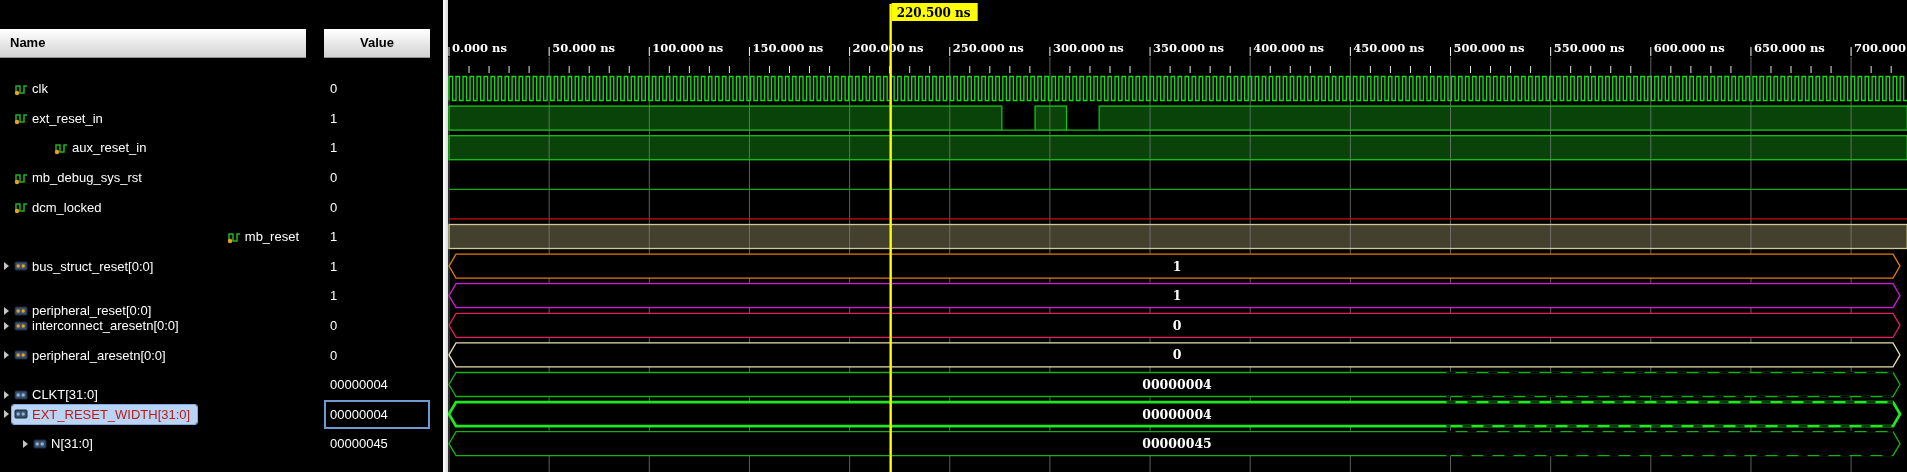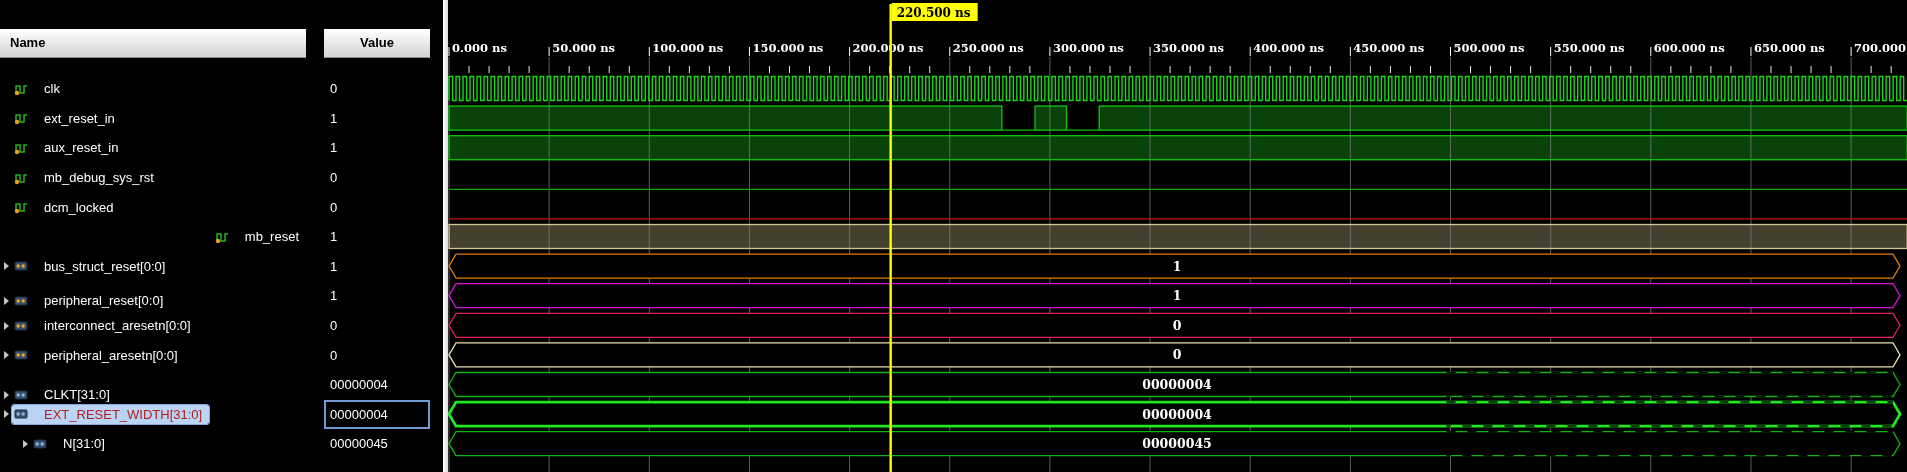--- a/index.html
+++ b/index.html
@@ -16,21 +16,21 @@
              border-top:1px solid #ffffff;border-bottom:1px solid #8f8f8f;
              color:#000;font-weight:bold;font-size:13px;line-height:26px;}
   .colheader.nh{padding-left:10px;}
   .colheader.vh{text-align:center;}
   .nrow,.vrow{position:absolute;left:0;right:0;height:29.6px;display:flex;align-items:center;
               color:#fff;font-size:13px;box-sizing:border-box;}
   .nrow .chev{width:12px;display:flex;justify-content:center;flex:0 0 12px;}
   .nrow .chev.empty{visibility:hidden;}
   .chev i{display:block;width:0;height:0;border-left:5px solid #c4c4c4;
           border-top:4px solid transparent;border-bottom:4px solid transparent;}
-  .namewrap{display:flex;align-items:center;gap:16px;padding:2px 7px 2px 2px;border-radius:2px;}
+  .namewrap{display:flex;align-items:center;gap:4px;padding:2px 7px 2px 2px;border-radius:2px;}
   .nrow.sel .namewrap{background:#b9d4f4;outline:1px solid #83abdd;color:#b91c1c;}
   .sigicon{flex:0 0 14px;}
   .vrow{padding-left:6px;}
   .vrow.sel{border:2px solid #6f9bd2;padding-left:4px;}
   svg text{font-family:"DejaVu Serif","Liberation Serif",serif;}
 </style>
 </head>
 <body>
 
 <div class="screen">
@@ -57,21 +57,21 @@
             <i></i>
           </span>
           <span class="namewrap">
             <svg class="sigicon" width="14" height="14" viewBox="0 0 14 14">
     <path d="M2,11 L2,4 L6,4 L6,11 L10,11 L10,4 L13,4" fill="none" stroke="#1fb41f" stroke-width="1.5"></path>
     <circle cx="3" cy="11" r="2.2" fill="#e8a020"></circle>
             </svg>
             <span>ext_reset_in</span>
           </span>
         </div>
-        <div class="nrow" style="top: 133.2px;">
+        <div class="nrow" style="top: 133.2px; margin-left: 40px;">
           <span class="chev empty">
             <i></i>
           </span>
           <span class="namewrap">
             <svg class="sigicon" width="14" height="14" viewBox="0 0 14 14">
     <path d="M2,11 L2,4 L6,4 L6,11 L10,11 L10,4 L13,4" fill="none" stroke="#1fb41f" stroke-width="1.5"></path>
     <circle cx="3" cy="11" r="2.2" fill="#e8a020"></circle>
             </svg>
             <span>aux_reset_in</span>
           </span>
@@ -118,21 +118,21 @@
           </span>
           <span class="namewrap">
             <svg class="sigicon" width="14" height="14" viewBox="0 0 14 14">
     <rect x="1" y="3" width="12" height="8" rx="1" fill="#38506e" stroke="#1c2a3c"></rect>
     <circle cx="4.2" cy="7" r="1.7" fill="#e8a020"></circle>
               <circle cx="9.2" cy="7" r="1.7" fill="#e8a020"></circle>
             </svg>
             <span>bus_struct_reset[0:0]</span>
           </span>
         </div>
-        <div class="nrow" style="top: 286px;">
+        <div class="nrow" style="top: 296px;">
           <span class="chev ">
             <i></i>
           </span>
           <span class="namewrap">
             <svg class="sigicon" width="14" height="14" viewBox="0 0 14 14">
     <rect x="1" y="3" width="12" height="8" rx="1" fill="#38506e" stroke="#1c2a3c"></rect>
     <circle cx="4.2" cy="7" r="1.7" fill="#e8a020"></circle>
               <circle cx="9.2" cy="7" r="1.7" fill="#e8a020"></circle>
             </svg>
             <span>peripheral_reset[0:0]</span>

